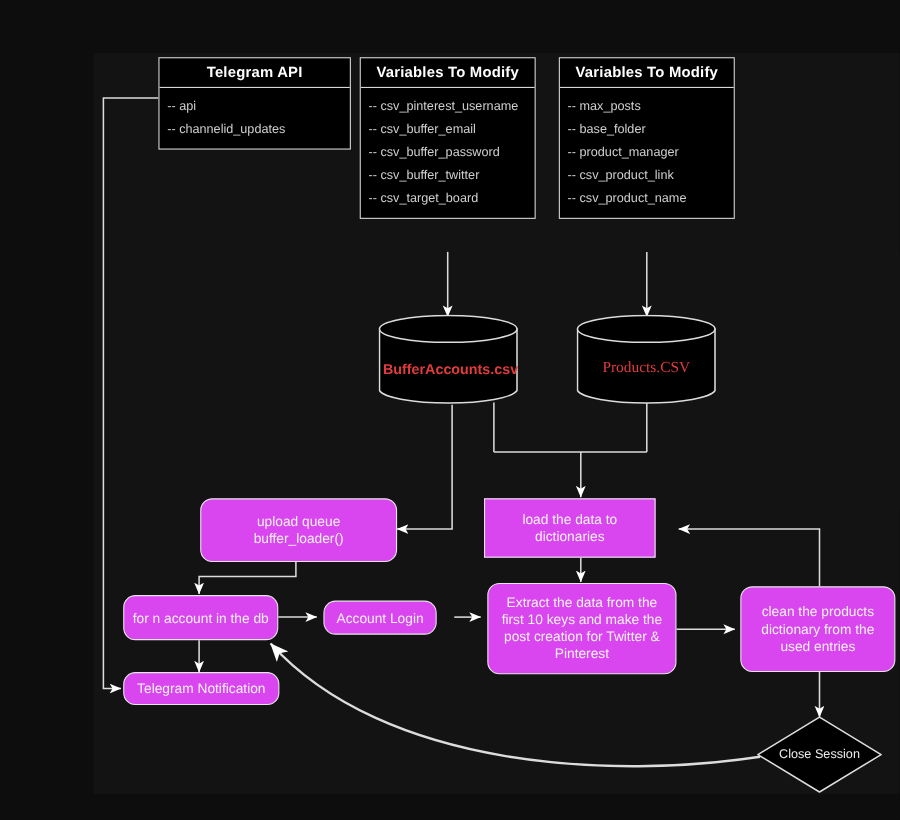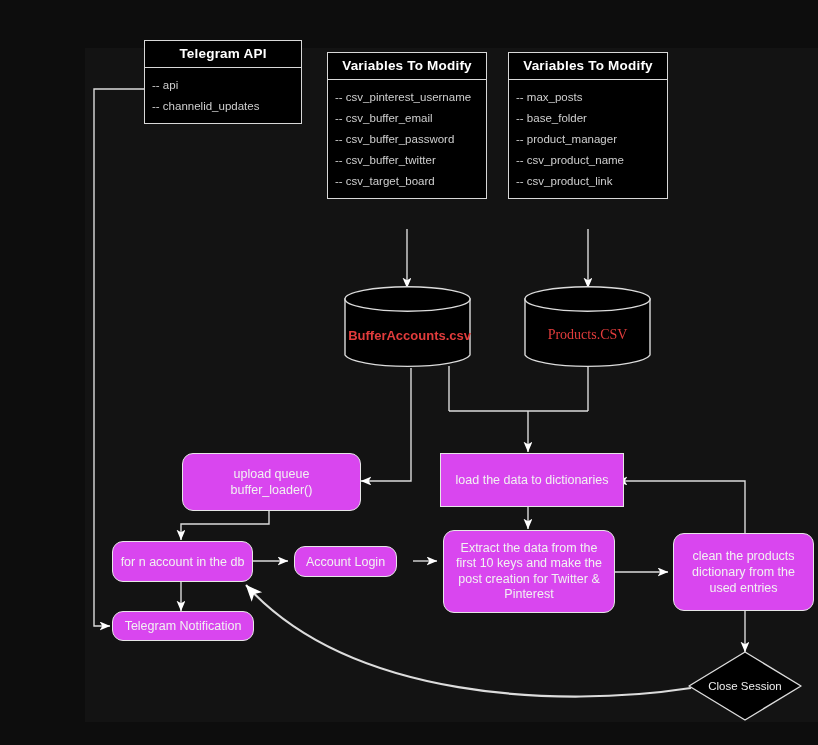--- a/index.html
+++ b/index.html
@@ -139,21 +139,21 @@
       <path d="M745,611 L745,652" marker-end="url(#ar)"></path>
 
       <path d="M181,582 L181,611" marker-end="url(#ar)"></path>
 
       <path d="M144,89 L94,89 L94,626 L110,626" marker-end="url(#ar)"></path>
 
       <path stroke-width="2.2" d="M691,688 C560,708 350,700 246,585" marker-end="url(#ar)"></path>
     </g>
   </svg>
 
-  <div class="class-box" style="left:144px; top:40px; width:158px;">
+  <div class="class-box" style="left:144px; top:52px; width:175px;">
     <div class="class-title">Telegram API</div>
     <div class="class-body">
       <div class="class-attr">-- api</div>
       <div class="class-attr">-- channelid_updates</div>
     </div>
   </div>
 
   <div class="class-box" style="left:327px; top:52px; width:160px;">
     <div class="class-title">Variables To Modify</div>
     <div class="class-body">
@@ -164,22 +164,22 @@
       <div class="class-attr">-- csv_target_board</div>
     </div>
   </div>
 
   <div class="class-box" style="left:508px; top:52px; width:160px;">
     <div class="class-title">Variables To Modify</div>
     <div class="class-body">
       <div class="class-attr">-- max_posts</div>
       <div class="class-attr">-- base_folder</div>
       <div class="class-attr">-- product_manager</div>
+      <div class="class-attr">-- csv_product_link</div>
       <div class="class-attr">-- csv_product_name</div>
-      <div class="class-attr">-- csv_product_link</div>
     </div>
   </div>
 
   <div class="cyl buffer" style="left:344px; top:286px; width:127px; height:82px;">
     <svg width="127" height="82" viewBox="0 0 127 82" xmlns="http://www.w3.org/2000/svg">
       <path d="M1,13 L1,69 A63,13 0 0 0 126,69 L126,13 Z" fill="#000000" stroke="#dcdcdc" stroke-width="1.4"></path>
       <ellipse cx="63.5" cy="13" rx="62.5" ry="12.2" fill="#000000" stroke="#dcdcdc" stroke-width="1.4"></ellipse>
     </svg>
     <div class="label" style="top:42px;text-align:right;">BufferAccounts.csv</div>
   </div>
@@ -188,21 +188,21 @@
     <svg width="127" height="82" viewBox="0 0 127 82" xmlns="http://www.w3.org/2000/svg">
       <path d="M1,13 L1,69 A63,13 0 0 0 126,69 L126,13 Z" fill="#000000" stroke="#dcdcdc" stroke-width="1.4"></path>
       <ellipse cx="63.5" cy="13" rx="62.5" ry="12.2" fill="#000000" stroke="#dcdcdc" stroke-width="1.4"></ellipse>
     </svg>
     <div class="label" style="top:41px;">Products.CSV</div>
   </div>
 
   <div class="proc round" style="left:182px; top:453px; width:179px; height:58px; white-space:pre-line;">upload queue
 buffer_loader()</div>
 
-  <div class="proc sharp" style="left:440px; top:453px; width:184px; height:54px;">load the data to dictionaries</div>
+  <div class="proc sharp" style="left:440px; top:453px; width:156px; height:54px;">load the data to dictionaries</div>
 
   <div class="proc round" style="left:112px; top:541px; width:141px; height:41px;">for n account in the db</div>
 
   <div class="proc round" style="left:294px; top:546px; width:103px; height:31px;">Account Login</div>
 
   <div class="proc round" style="left:443px; top:530px; width:172px; height:83px; line-height:1.22;">Extract the data from the first 10 keys and make the post creation for Twitter &amp; Pinterest</div>
 
   <div class="proc round" style="left:673px; top:533px; width:141px; height:78px;">clean the products dictionary from the used entries</div>
 
   <div class="proc round" style="left:112px; top:611px; width:142px; height:30px;">Telegram Notification</div>

